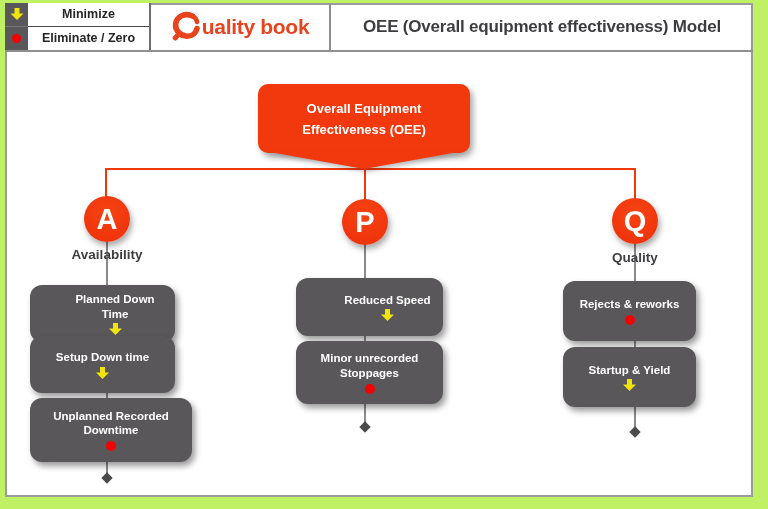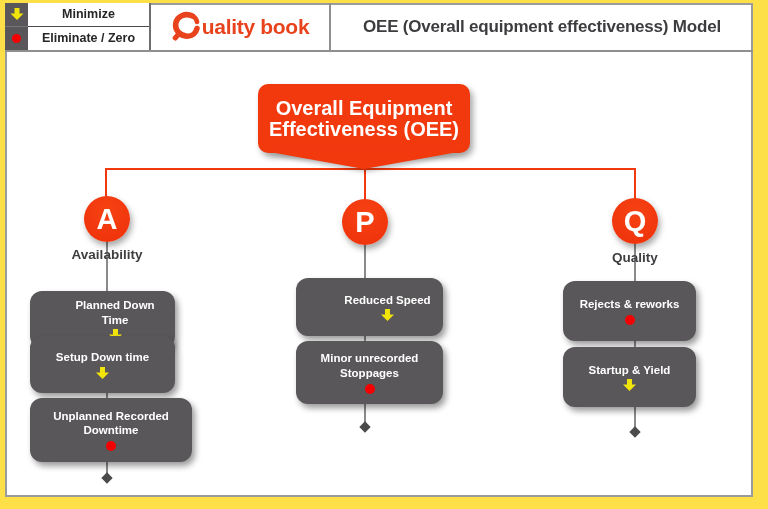--- a/index.html
+++ b/index.html
@@ -1,16 +1,16 @@
 <!DOCTYPE html>
 <html><head>
 <meta charset="utf-8">
 <style>
   html,body{margin:0;padding:0;background:#fff;}
-  .page{position:relative;width:768px;height:509px;background:#fde047;
+  .page{position:relative;width:768px;height:509px;background:#bef264;
         font-family:"Liberation Sans",sans-serif;overflow:hidden;}
   .frame{position:absolute;left:5px;top:3px;width:748px;height:494px;
          border:2px solid #9b9b9b;box-sizing:border-box;background:#fff;}
 
   
   .header{position:absolute;left:5px;top:3px;width:748px;height:49px;
           border-bottom:2px solid #8f8f8f;box-sizing:border-box;z-index:5;}
   .legend{position:absolute;left:0;top:0;width:146px;height:47px;
           display:grid;grid-template-columns:23px 1fr;grid-template-rows:1fr 1fr;
           border-right:2px solid #6e6e6e;box-sizing:border-box;}
@@ -27,21 +27,21 @@
           display:flex;align-items:center;justify-content:center;}
   .logo-text{font-size:21px;font-weight:bold;color:#e8431c;letter-spacing:-0.3px;margin-left:1px;}
   .logo-q{margin-top:-2px;}
   .title-cell{position:absolute;left:326px;top:0;right:0;height:47px;
           display:flex;align-items:center;justify-content:center;
           font-size:17px;font-weight:bold;color:#3d3d40;letter-spacing:-0.2px;}
 
   
   .banner{position:absolute;left:258px;top:84px;width:212px;height:69px;
           background:#f2390e;border-radius:10px;color:#fff;font-weight:bold;
-          font-size:20px;line-height:21px;display:flex;align-items:center;justify-content:center;
+          font-size:13px;line-height:21px;display:flex;align-items:center;justify-content:center;
           text-align:center;box-shadow:3px 4px 6px rgba(0,0,0,.35);z-index:3;padding:0 8px;box-sizing:border-box;}
   .banner-point{position:absolute;left:264px;top:151px;width:0;height:0;
           border-left:100px solid transparent;border-right:100px solid transparent;
           border-top:18px solid #f2390e;z-index:3;
           filter:drop-shadow(2px 3px 2px rgba(0,0,0,.25));}
 
   
   .rline{position:absolute;background:#f2390e;z-index:1;}
   #line-h{left:106px;top:168px;width:530px;height:2px;}
   #line-va{left:105px;top:168px;width:2px;height:30px;}
@@ -70,21 +70,21 @@
   #blabel-a{left:37px;top:247px;}
   #blabel-p{left:295px;top:251px;}
   #blabel-q{left:565px;top:250px;}
 
   
   .item-box{position:absolute;background:#595759;border-radius:12px;
           box-shadow:3px 4px 6px rgba(0,0,0,.4);color:#fff;font-weight:bold;
           font-size:11.5px;line-height:1.25;display:flex;flex-direction:column;
           align-items:center;justify-content:center;text-align:center;
           z-index:2;padding:0 7px;box-sizing:border-box;}
-  #box-a1{left:30px;top:291px;width:145px;height:57px;padding-left:32px;}
+  #box-a1{left:30px;top:285px;width:145px;height:57px;padding-left:32px;}
   #box-a2{left:30px;top:336px;width:145px;height:57px;}
   #box-a3{left:30px;top:398px;width:162px;height:64px;}
   #box-p1{left:296px;top:278px;width:147px;height:58px;padding-left:43px;}
   #box-p2{left:296px;top:341px;width:147px;height:63px;}
   #box-q1{left:563px;top:281px;width:133px;height:60px;}
   #box-q2{left:563px;top:347px;width:133px;height:60px;}
   .ind-arrow{margin-top:2px;}
   .ind-dot{width:10px;height:10px;border-radius:50%;background:#f50000;margin-top:4px;}
 </style>
 </head>

